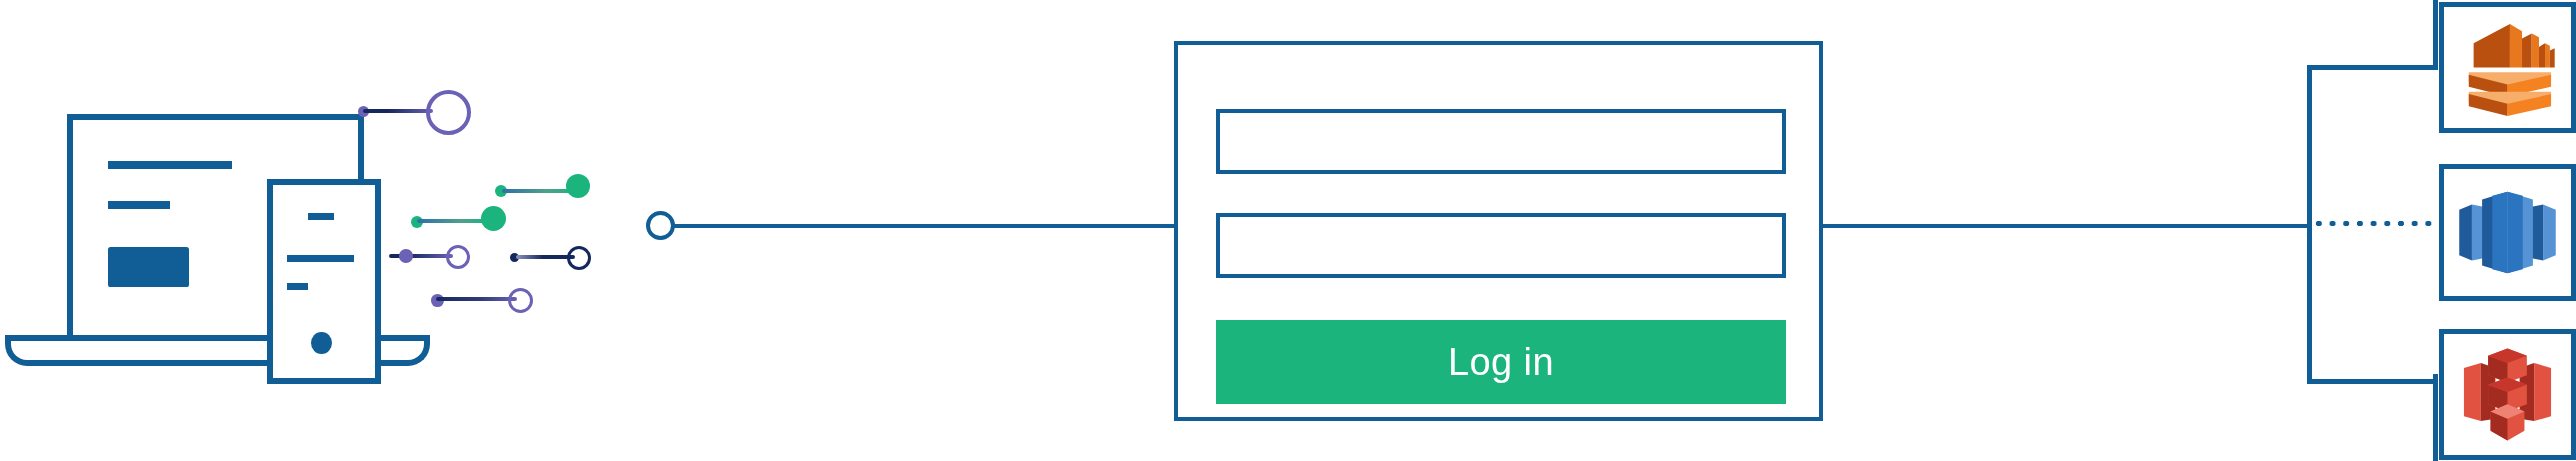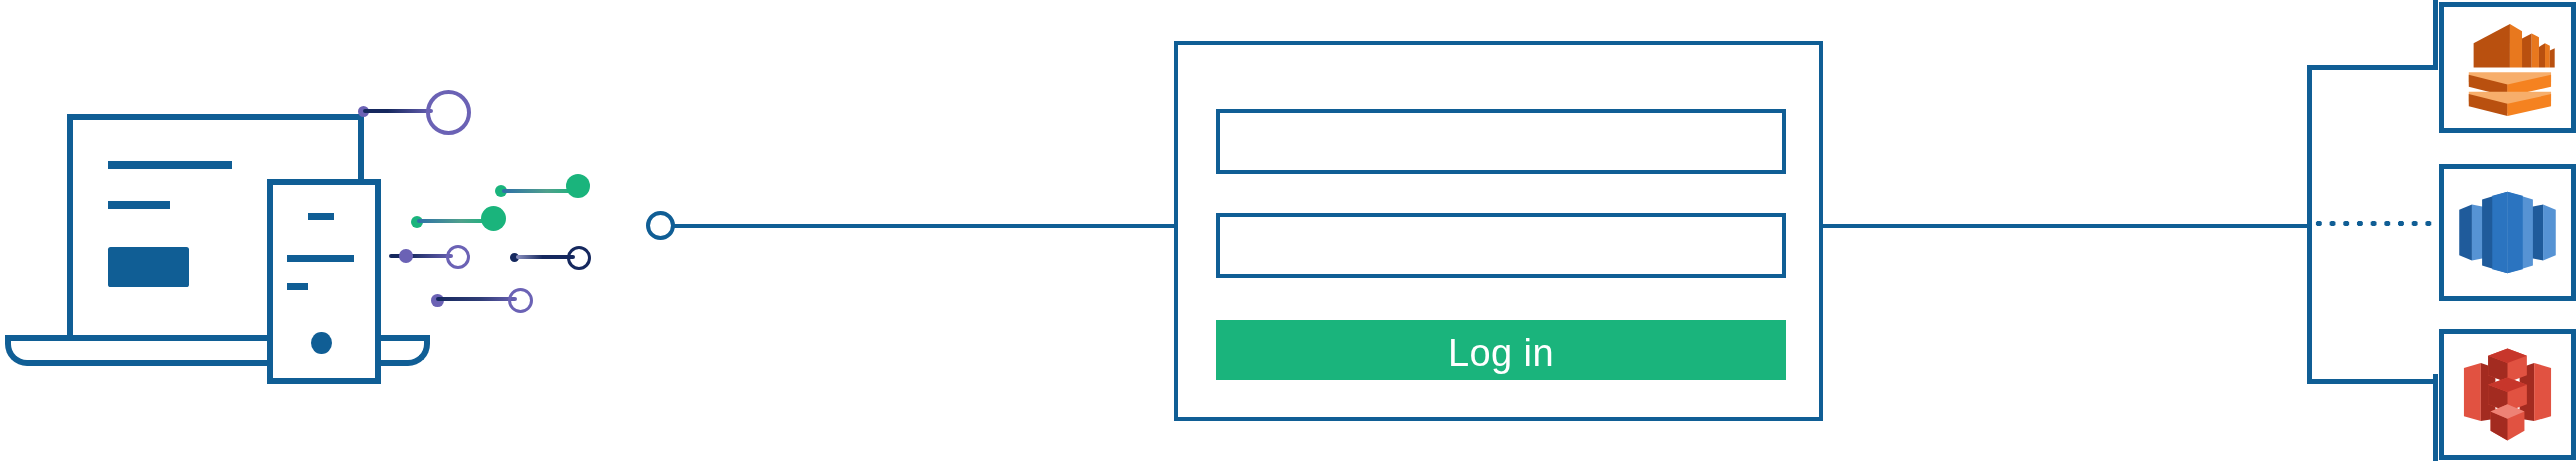--- a/index.html
+++ b/index.html
@@ -149,21 +149,21 @@
     box-sizing: border-box;
     background: #ffffff;
   }
   .login-field.f1 { top: 64px; }
   .login-field.f2 { top: 168px; }
   .login-btn {
     position: absolute;
     left: 38px;
     top: 275px;
     width: 570px;
-    height: 60px;
+    height: 84px;
     background: #1AB47C;
     border: none;
     color: #ffffff;
     font-family: "Liberation Sans", sans-serif;
     font-size: 38px;
     font-weight: 400;
     letter-spacing: 0.4px;
     line-height: 66px;
     text-align: center;
     padding: 0;

